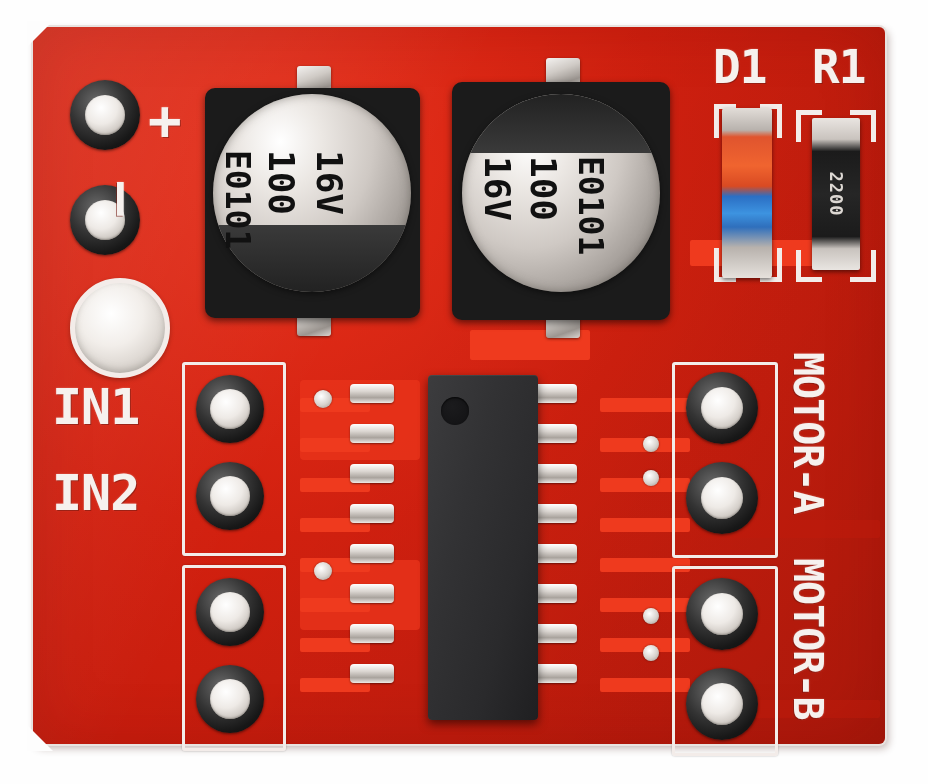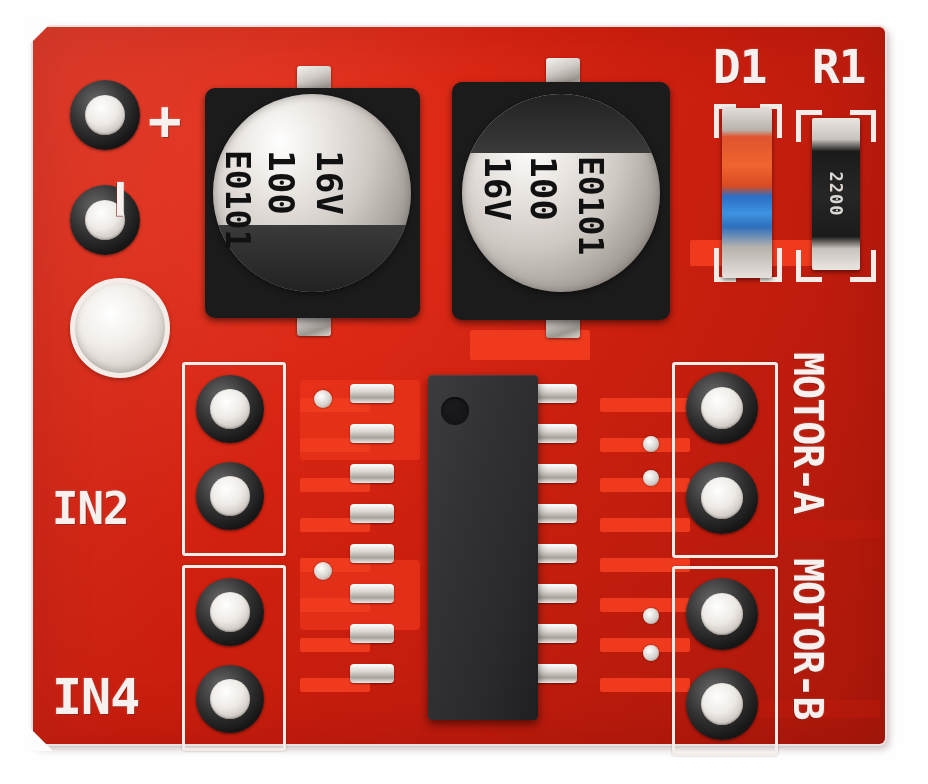--- a/index.html
+++ b/index.html
@@ -249,22 +249,22 @@
   <div class="pad" style="left:196px;top:462px;width:68px;height:68px;">
     <i style="width:40px;height:40px;"></i>
     </div>
   <div class="pad" style="left:196px;top:578px;width:68px;height:68px;">
     <i style="width:40px;height:40px;"></i>
     </div>
   <div class="pad" style="left:196px;top:665px;width:68px;height:68px;">
     <i style="width:40px;height:40px;"></i>
     </div>
 
-  <div class="silk" style="left:52px;top:484px;font-size:44px;line-height:50px;">IN2</div>
-  <div class="silk" style="left:52px;top:672px;font-size:50px;line-height:50px;">IN4</div>
+  <div class="silk" style="left:52px;top:382px;font-size:50px;line-height:50px;">IN1</div>
+  <div class="silk" style="left:52px;top:468px;font-size:50px;line-height:50px;">IN2</div>
 
   <div class="silkbox" style="left:672px;top:362px;width:100px;height:190px;"></div>
   <div class="silkbox" style="left:672px;top:566px;width:100px;height:184px;"></div>
 
   <div class="pad" style="left:686px;top:372px;width:72px;height:72px;">
     <i style="width:42px;height:42px;"></i>
     </div>
   <div class="pad" style="left:686px;top:462px;width:72px;height:72px;">
     <i style="width:42px;height:42px;"></i>
     </div>

